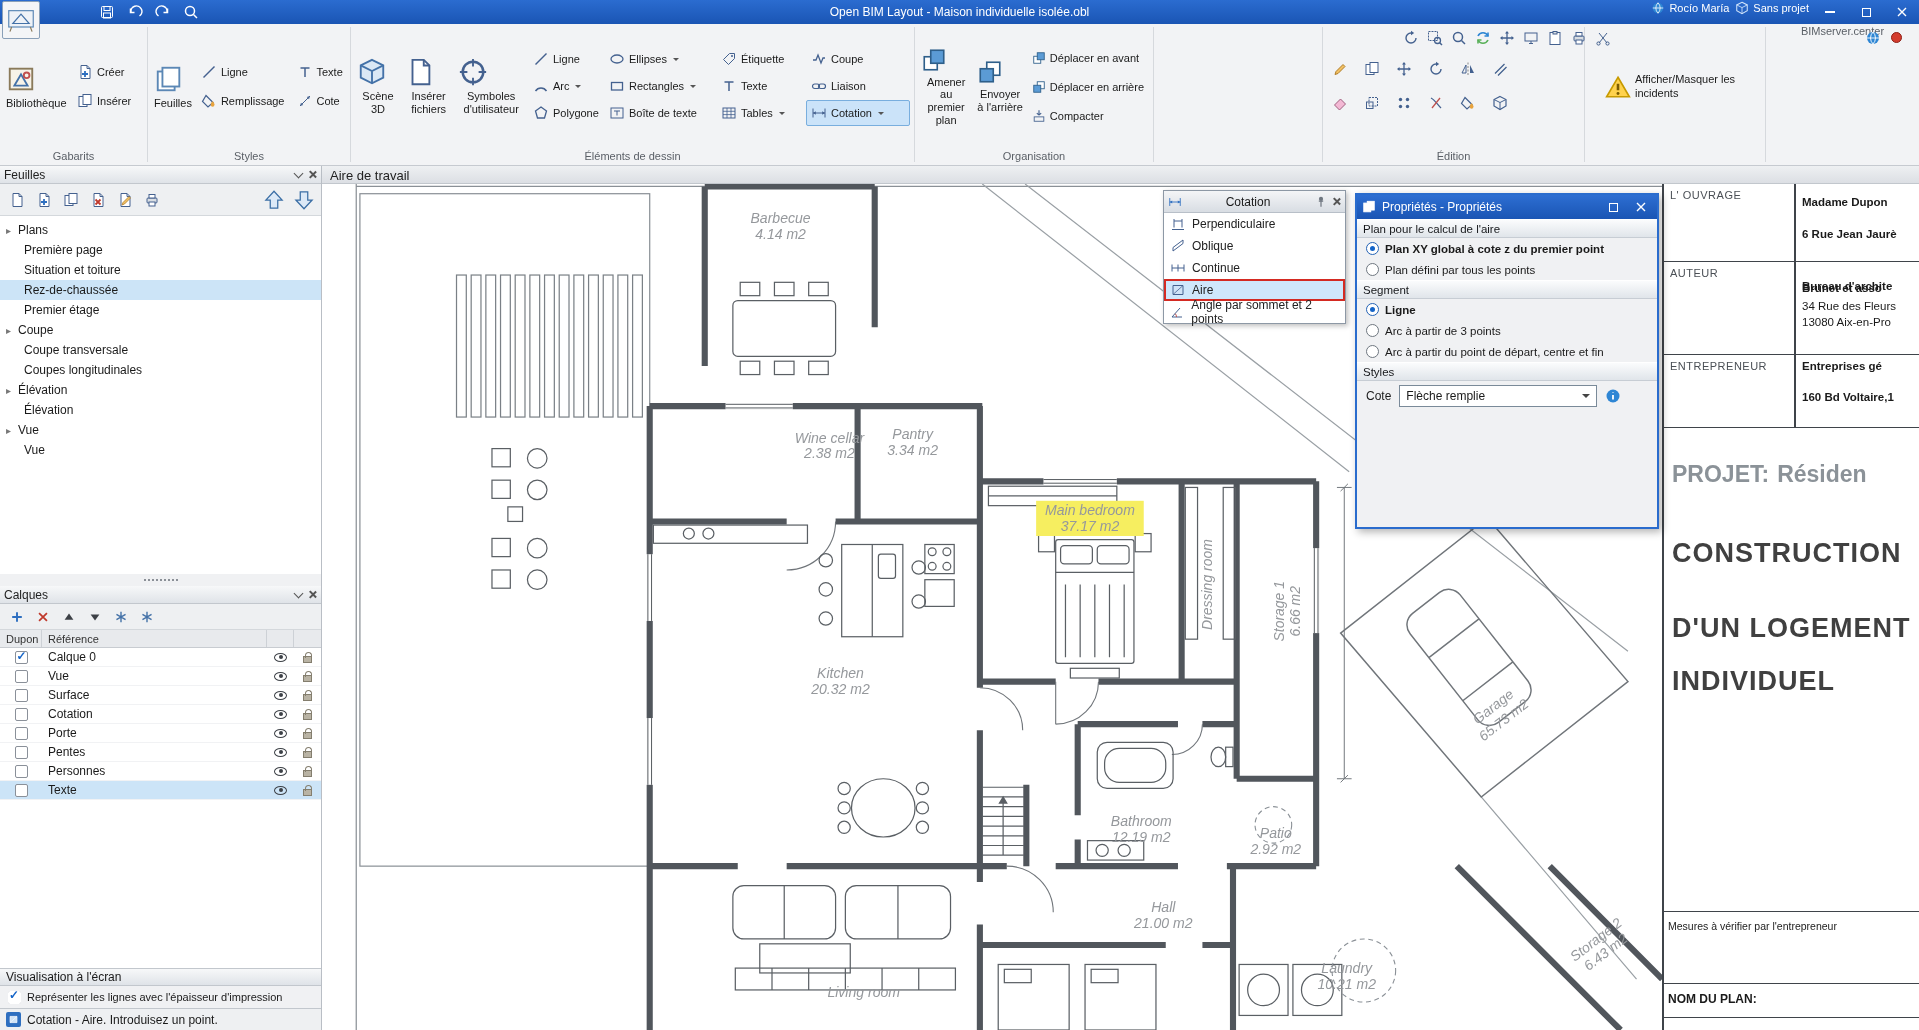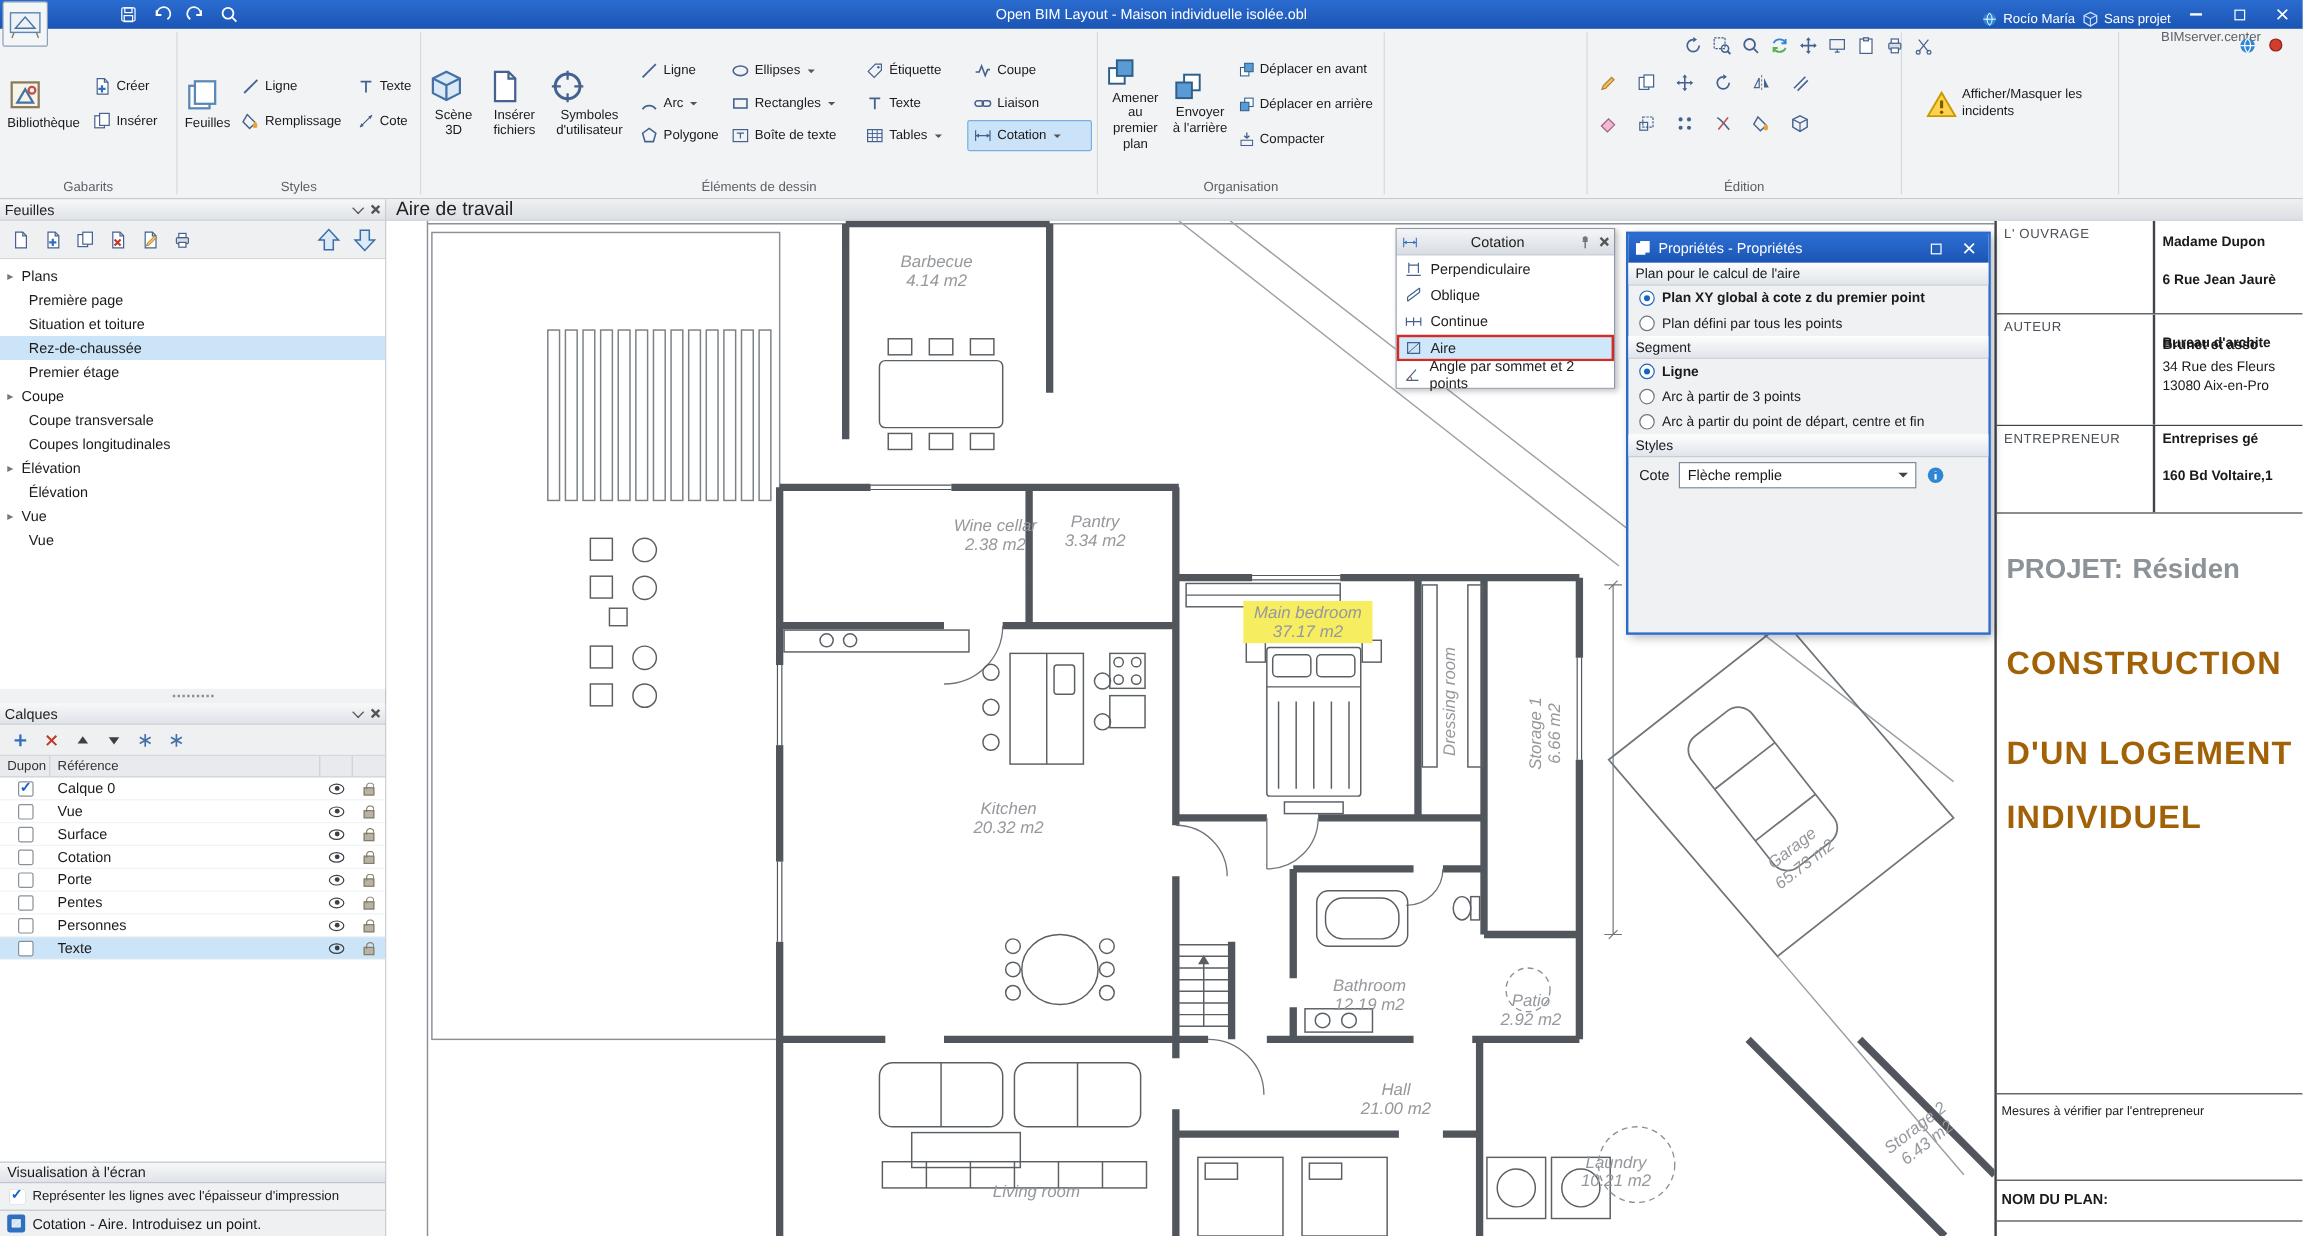--- a/index.html
+++ b/index.html
@@ -6,21 +6,21 @@
   html,body{width:1919px;height:1030px;overflow:hidden;font-family:"Liberation Sans",sans-serif;font-size:12px;background:#f0f1f3;color:#1a1a1a}
   svg.ic{display:block}
   .i14{width:14px;height:14px}.i16{width:16px;height:16px}.i20{width:20px;height:20px}.i24{width:26px;height:26px}.i30{width:30px;height:30px}
 
   
   .titlebar{height:24px;background:linear-gradient(#2b6cd0,#1a55b4);display:flex;align-items:center;color:#fff;position:relative;z-index:40}
   .appbtn{position:absolute;left:2px;top:1px;width:38px;height:38px;background:#f4f5f7;border:1px solid #8aa0b8;border-radius:2px;display:flex;align-items:center;justify-content:center;z-index:50}
   .qbar{display:flex;align-items:center;gap:10px;margin-left:50px;color:#fff}
   .qbar .qic{width:18px;height:18px;display:flex;align-items:center;justify-content:center;color:#fff}
   .tb-title{position:absolute;left:0;right:0;text-align:center;font-size:12px;pointer-events:none}
-  .tb-right{margin-left:auto;display:flex;align-items:flex-end;gap:6px;padding-right:2px;z-index:2}
+  .tb-right{margin-left:auto;display:flex;align-items:flex-start;gap:6px;padding-right:2px;z-index:2}
   .tb-user{display:flex;align-items:center;gap:4px;font-size:11px}
   .wbtn{width:30px;height:22px;display:flex;align-items:center;justify-content:center;color:#fff}
   .minbar{width:10px;height:2px;background:#fff}
   .maxbox{width:9px;height:9px;border:1px solid #fff}
 
   
   .ribbon{height:142px;background:#f2f3f5;border-bottom:1px solid #c6cad0;display:flex;position:relative}
   .rgroup{display:flex;flex-direction:column;height:100%}
   .rbody{flex:1;display:flex;align-items:center;padding:2px 4px;gap:2px}
   .rcap{height:16px;font-size:11px;color:#5a5f66;text-align:center;line-height:14px}
@@ -80,31 +80,31 @@
   .vhead{height:18px;background:linear-gradient(#f7f8f9,#dfe3e8);border-top:1px solid #c2c7cd;border-bottom:1px solid #c2c7cd;display:flex;align-items:center;padding:0 6px}
   .vrow{height:30px;display:flex;align-items:center;gap:8px;padding:0 8px}
   .select{height:22px;background:#fff;border:1px solid #7a8a99;display:flex;align-items:center;padding:0 6px;font-size:12px;position:relative}
   .select .sdd{margin-left:auto;width:0;height:0;border:4px solid transparent;border-top-color:#444;margin-top:4px}
   .cbrow{height:22px;display:flex;align-items:center;gap:6px;padding:0 8px;font-size:11px;white-space:nowrap;overflow:hidden}
   .statusbar{height:22px;border-top:1px solid #c2c7cd;display:flex;align-items:center;gap:6px;padding:0 6px;background:#eef0f2;font-size:12px}
   .stic{width:15px;height:15px;background:#2e6fc0;border-radius:2px;display:flex;align-items:center;justify-content:center;color:#fff}
 
   
   .work{flex:1;display:flex;flex-direction:column;position:relative}
-  .wahead{height:18px;background:linear-gradient(#eef0f2,#dcdfe4);border-bottom:1px solid #c2c7cd;display:flex;align-items:flex-start;padding:0 8px;font-size:16px;color:#222}
+  .wahead{height:18px;background:linear-gradient(#eef0f2,#dcdfe4);border-bottom:1px solid #c2c7cd;display:flex;align-items:flex-end;padding:0 8px;font-size:13px;color:#222}
   .canvas{flex:1;background:#fff;position:relative;overflow:hidden}
   .plan-svg{position:absolute;left:0;top:0}
 
   
   .tblock{position:absolute;left:1340px;top:0;width:257px;height:846px;background:#fff;border-left:2px solid #3f444a;overflow:hidden;z-index:5}
   .tbrow{position:relative;border-bottom:1.5px solid #3f444a;overflow:hidden}
   .tbrow.split::before{content:"";position:absolute;left:130px;top:0;bottom:0;width:1.5px;background:#3f444a}
   .tblab{position:absolute;left:6px;top:5px;font-size:11px;color:#4a4f55;letter-spacing:.5px}
   .tbval{position:absolute;left:138px;right:0;font-size:11.5px;font-weight:bold;white-space:nowrap}
-  .tbbig{font-size:27px;color:#a16207;font-weight:600;letter-spacing:1px;white-space:nowrap}
+  .tbbig{font-size:27px;color:#404040;font-weight:600;letter-spacing:1px;white-space:nowrap}
   .tbproj{font-size:23px;color:#8b9298;font-weight:600;white-space:nowrap}
   .tbnote{font-size:10.5px;color:#222;white-space:nowrap;padding:8px 4px}
   .tbnom{font-size:12px;font-weight:bold;padding:8px 4px;white-space:nowrap}
 
   
   .cotbar{position:absolute;left:841px;top:6px;width:183px;background:#f6f7f9;border:1px solid #8d98a5;box-shadow:2px 2px 5px rgba(0,0,0,.25);z-index:20}
   .cothead{height:22px;background:linear-gradient(#f4f5f7,#d8dde3);border-bottom:1px solid #b8bfc8;display:flex;align-items:center;padding:0 4px;gap:4px}
   .cothead .ct{flex:1;text-align:center;font-size:12px}
   .citem{height:22px;display:flex;align-items:center;gap:6px;padding:0 5px;font-size:12px;background:#fff;color:#222;position:relative}
   .citem.selected{background:#cfe7fb;outline:2px solid #d42a22;outline-offset:-2px}

